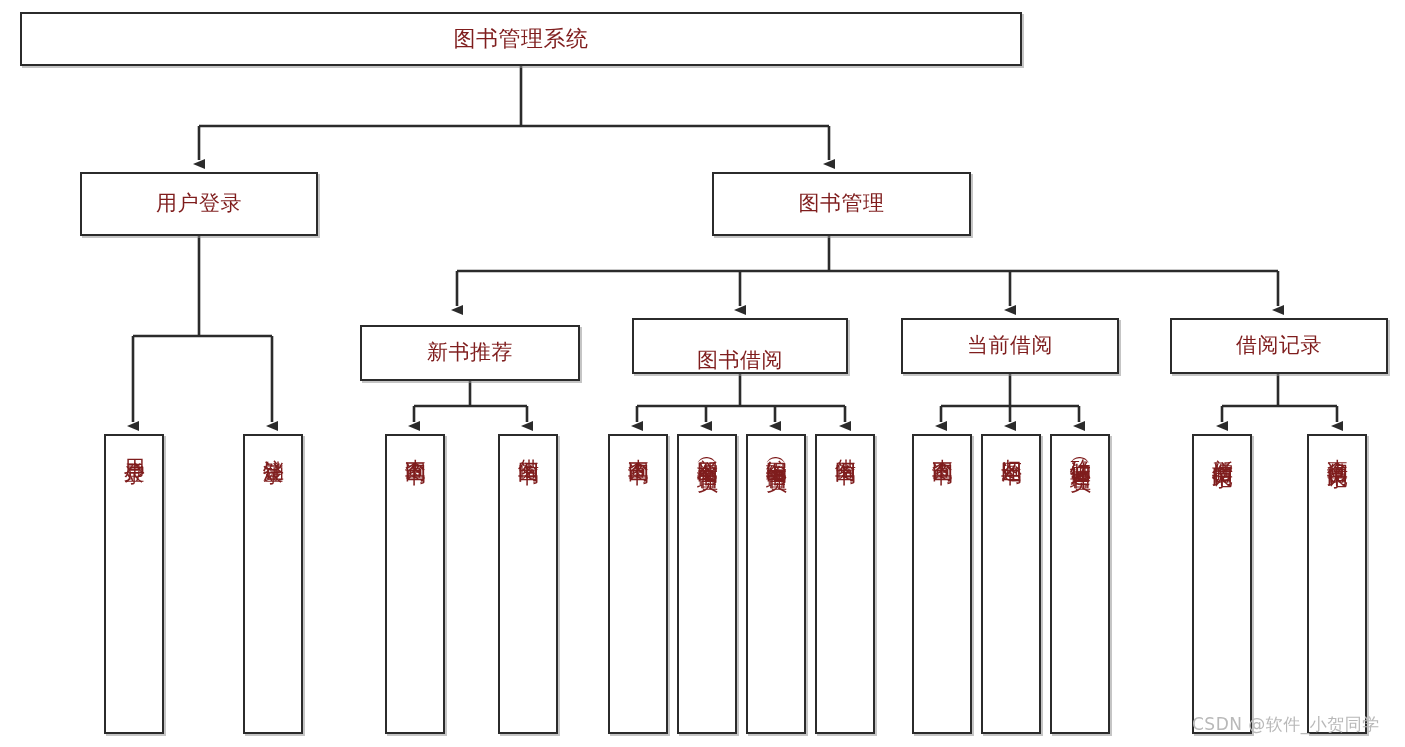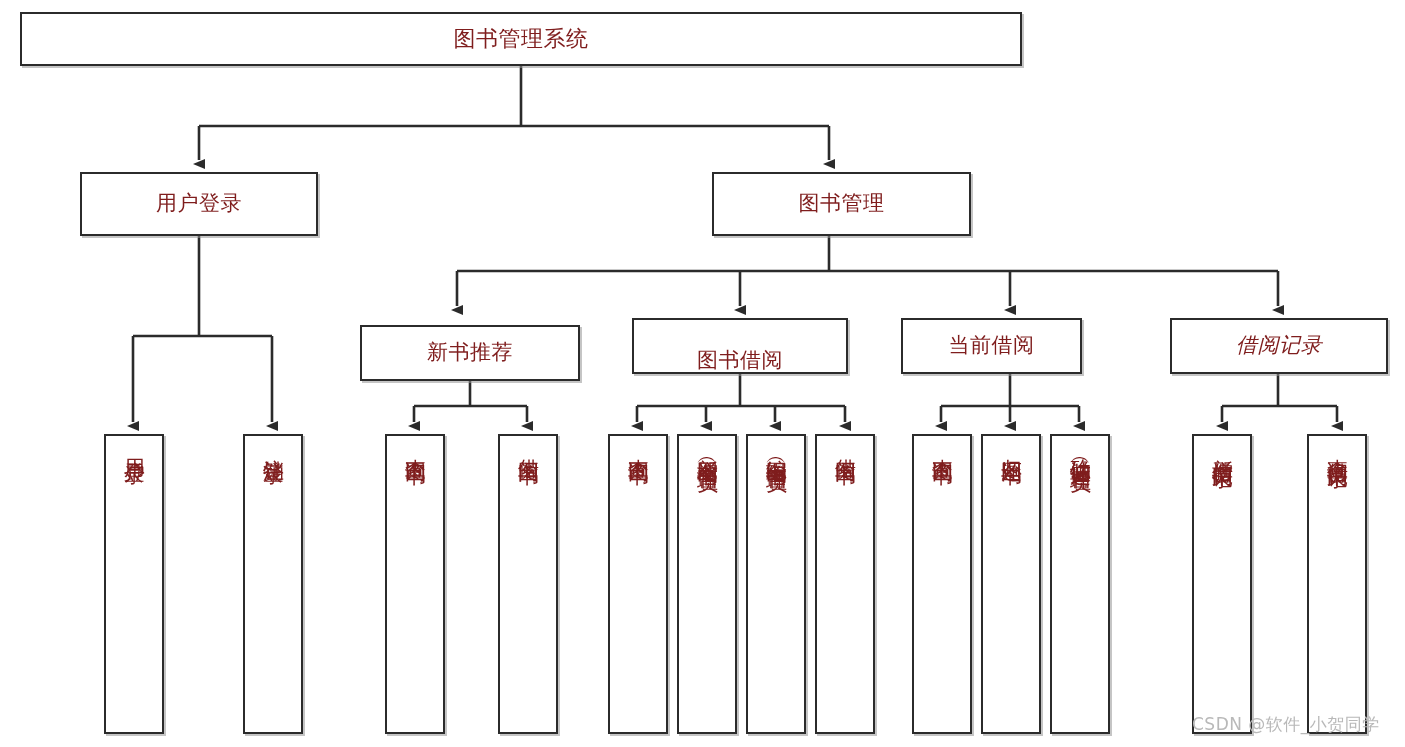--- a/index.html
+++ b/index.html
@@ -135,24 +135,24 @@
   <div class="node node-h" style="left:712px; top:172px; width:259px; height:64px;">
     <span class="label">图书管理</span>
   </div>
 
   <div class="node node-h" style="left:360px; top:318px; width:220px; height:56px;margin-top:7px;">
     <span class="label">新书推荐</span>
   </div>
   <div class="node node-h" style="left:632px; top:318px; width:216px; height:56px;align-items:flex-end;">
     <span class="label">图书借阅</span>
   </div>
-  <div class="node node-h" style="left:901px; top:318px; width:181px; height:56px;">
+  <div class="node node-h" style="left:901px; top:318px; width:218px; height:56px;">
     <span class="label">当前借阅</span>
   </div>
-  <div class="node node-h" style="left:1170px; top:318px; width:218px; height:56px;font-style:italic;">
+  <div class="node node-h" style="left:1170px; top:318px; width:218px; height:56px;">
     <span class="label">借阅记录</span>
   </div>
 
   <div class="node node-v" style="left:104px; top:434px; width:60px; height:300px;">
     <span class="label">用户登录</span>
   </div>
   <div class="node node-v" style="left:243px; top:434px; width:60px; height:300px;">
     <span class="label">注销登录</span>
   </div>
 

